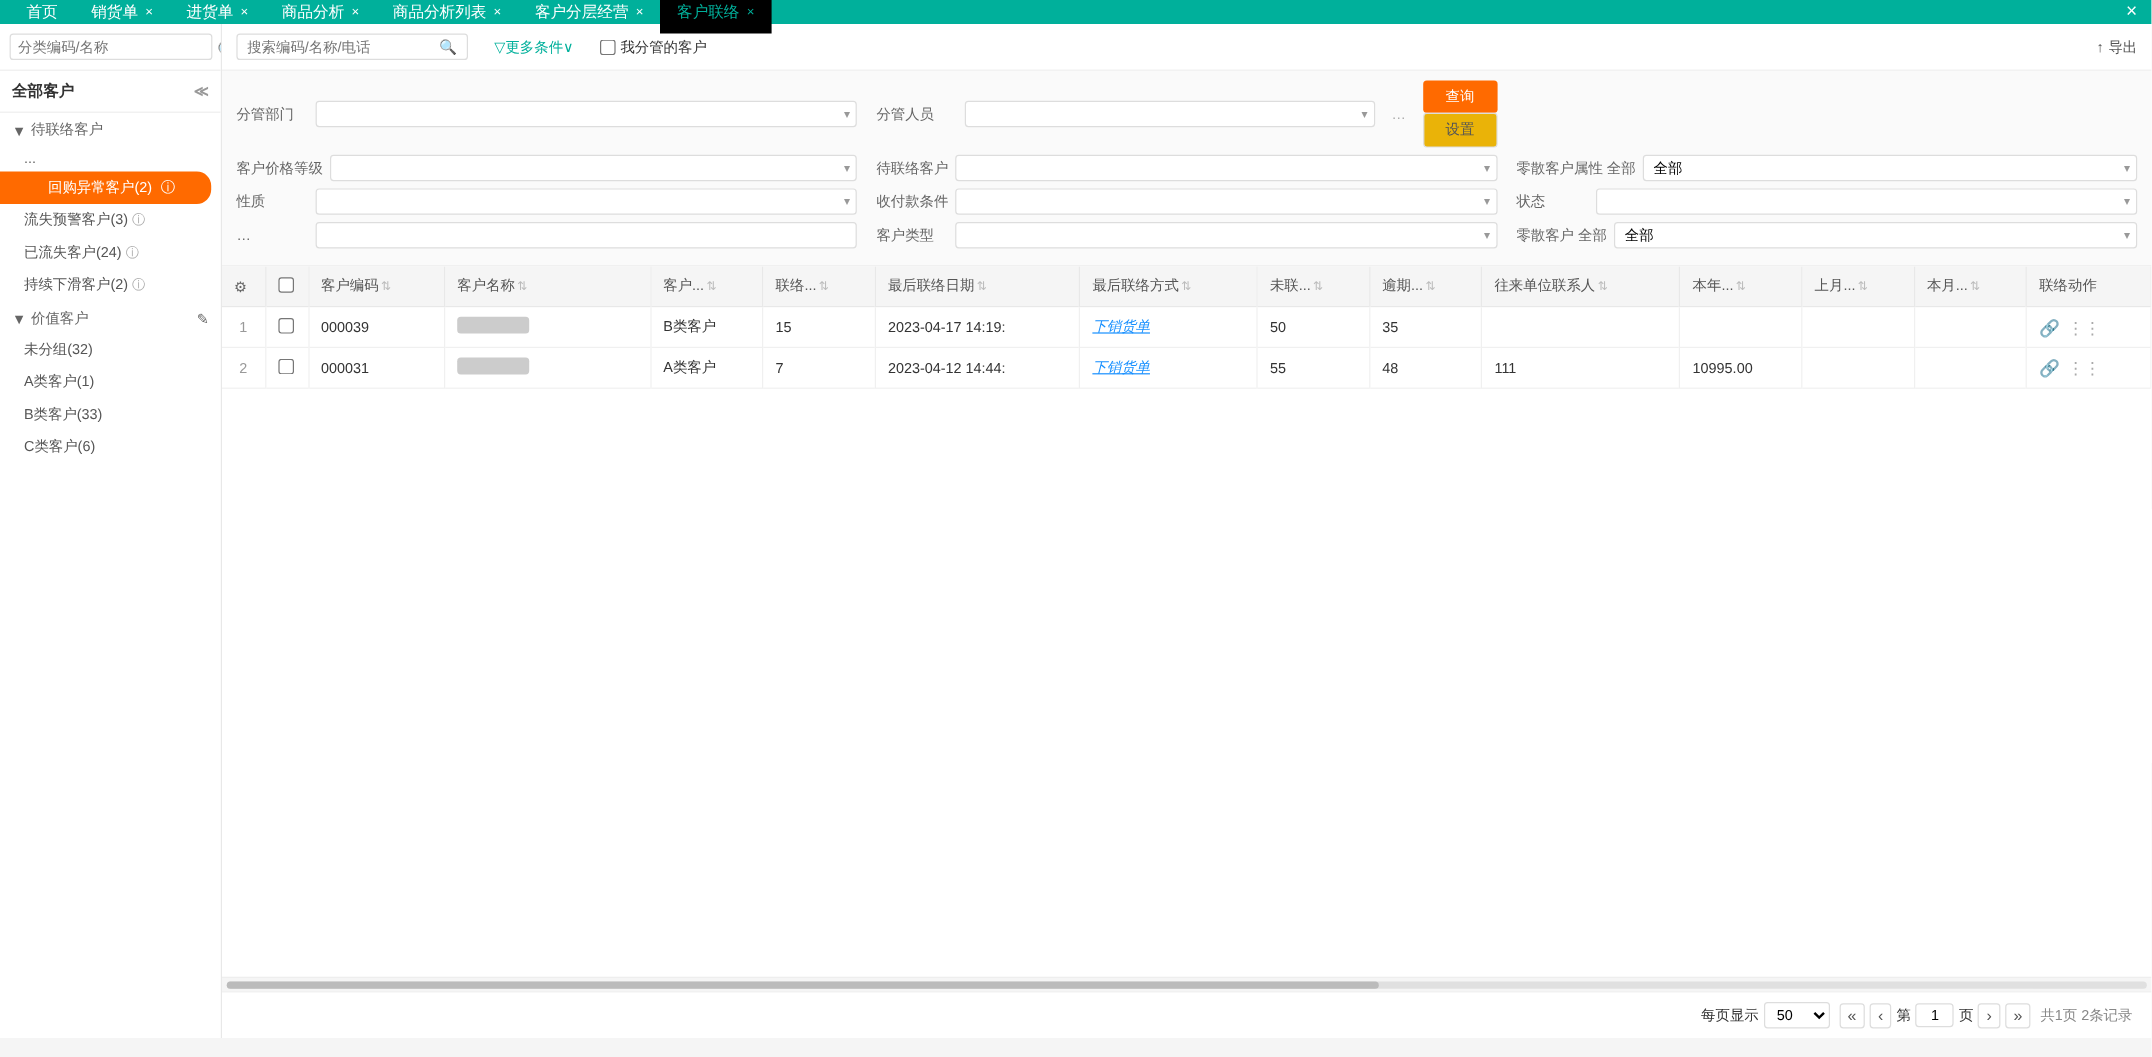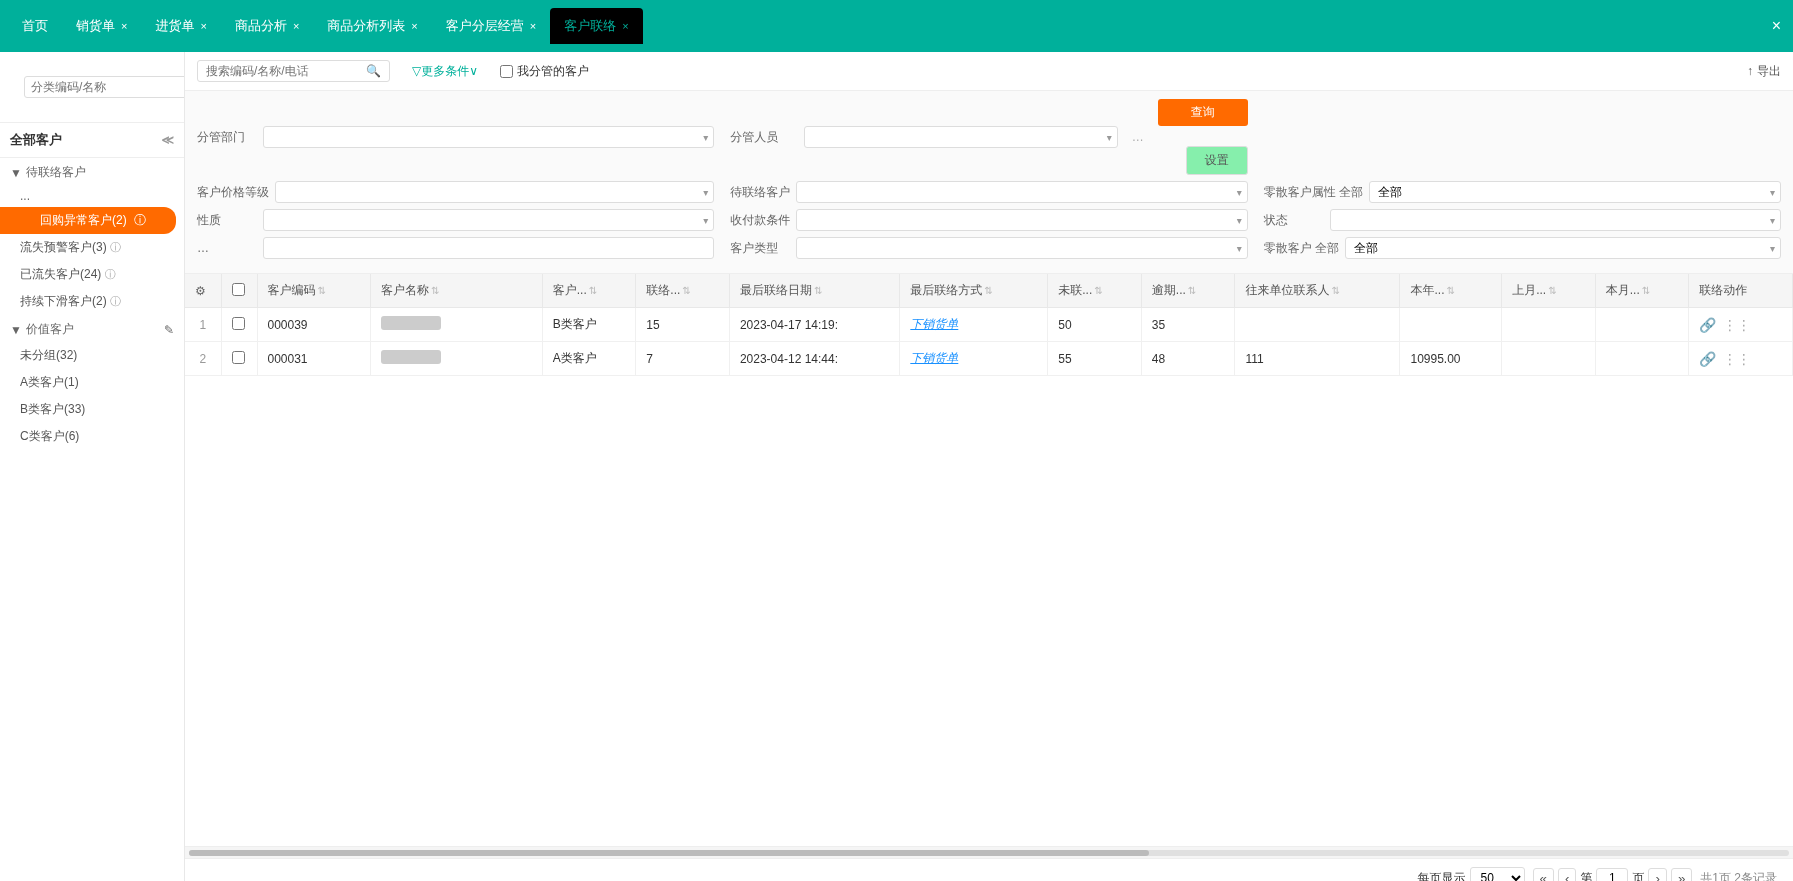--- a/index.html
+++ b/index.html
@@ -2,21 +2,21 @@
 <html><head>
   <meta charset="utf-8">
   <style>
     * { box-sizing: border-box; margin: 0; padding: 0; }
     body { font-family: 'Microsoft YaHei', Arial, sans-serif; font-size: 12px; background: #f5f5f5; color: #333; overflow: hidden; }
 
     
     .top-nav {
       display: flex; align-items: center;
       background: #00b09b;
-      height: 52px; padding: 0 8px;
+      height: 20px; padding: 0 8px;
       position: relative;
     }
     .top-nav .nav-item {
       color: #fff; padding: 0 14px; height: 36px;
       display: flex; align-items: center; cursor: pointer;
       font-size: 13px; white-space: nowrap;
     }
     .top-nav .nav-item.active {
       background: #000000; color: #00b09b; border-radius: 4px 4px 0 0;
     }
@@ -35,21 +35,21 @@
 
     
     .sidebar {
       width: 185px; background: #fff;
       border-right: 1px solid #e8e8e8;
       display: flex; flex-direction: column;
       overflow: hidden; flex-shrink: 0;
     }
     .sidebar-search {
       display: flex; align-items: flex-end;
-      padding: 24px; border-bottom: 1px solid #eee;
+      padding: 8px; border-bottom: 1px solid #eee;
     }
     .sidebar-search input {
       flex: 1; border: 1px solid #ddd; border-radius: 3px;
       padding: 3px 6px; font-size: 12px; outline: none;
     }
     .sidebar-search .search-btn {
       margin-left: 4px; color: #999; cursor: pointer; font-size: 14px;
     }
     .sidebar-content { overflow-y: auto; flex: 1; }
     .sidebar-header {
@@ -134,22 +134,22 @@
       appearance: none; cursor: pointer; outline: none;
     }
     .filter-field .field-select-wrap .chev {
       position: absolute; right: 6px; color: #999; pointer-events: none; font-size: 10px;
     }
     .btn-query {
       background: #ff6a00; color: #fff; border: none; border-radius: 3px;
       padding: 5px 18px; font-size: 12px; cursor: pointer;
     }
     .btn-settings {
-      background: #86efac; color: #555; border: 1px solid #ddd; border-radius: 3px;
-      padding: 5px 18px; font-size: 12px; cursor: pointer; margin-left: 28px;
+      background: #eab308; color: #555; border: 1px solid #ddd; border-radius: 3px;
+      padding: 5px 18px; font-size: 12px; cursor: pointer;
     }
 
     
     .table-container {
       flex: 1; overflow: auto; padding: 0;
     }
     table {
       width: 100%; border-collapse: collapse; font-size: 12px;
     }
     table thead tr {
@@ -314,21 +314,21 @@
               <span class="chev">▾</span>
             </div>
           </div>
           <div class="filter-field" style="justify-content:space-between;">
             <label>分管人员</label>
             <div class="field-select-wrap" style="flex:1; margin:0 8px;">
               <select><option></option></select>
               <span class="chev">▾</span>
             </div>
             <span style="color:#aaa; cursor:pointer;">…</span>
-            <div style="display:flex; flex-direction:column; gap:20px; margin-left:8px;">
+            <div style="display:flex; flex-direction:column; gap:0; margin-left:8px;">
               <button class="btn-query">查询</button>
               <button class="btn-settings">设置</button>
             </div>
           </div>
         </div>
 
         <div class="adv-filter-row">
           <div class="filter-field">
             <label>客户价格等级</label>
             <div class="field-select-wrap">

